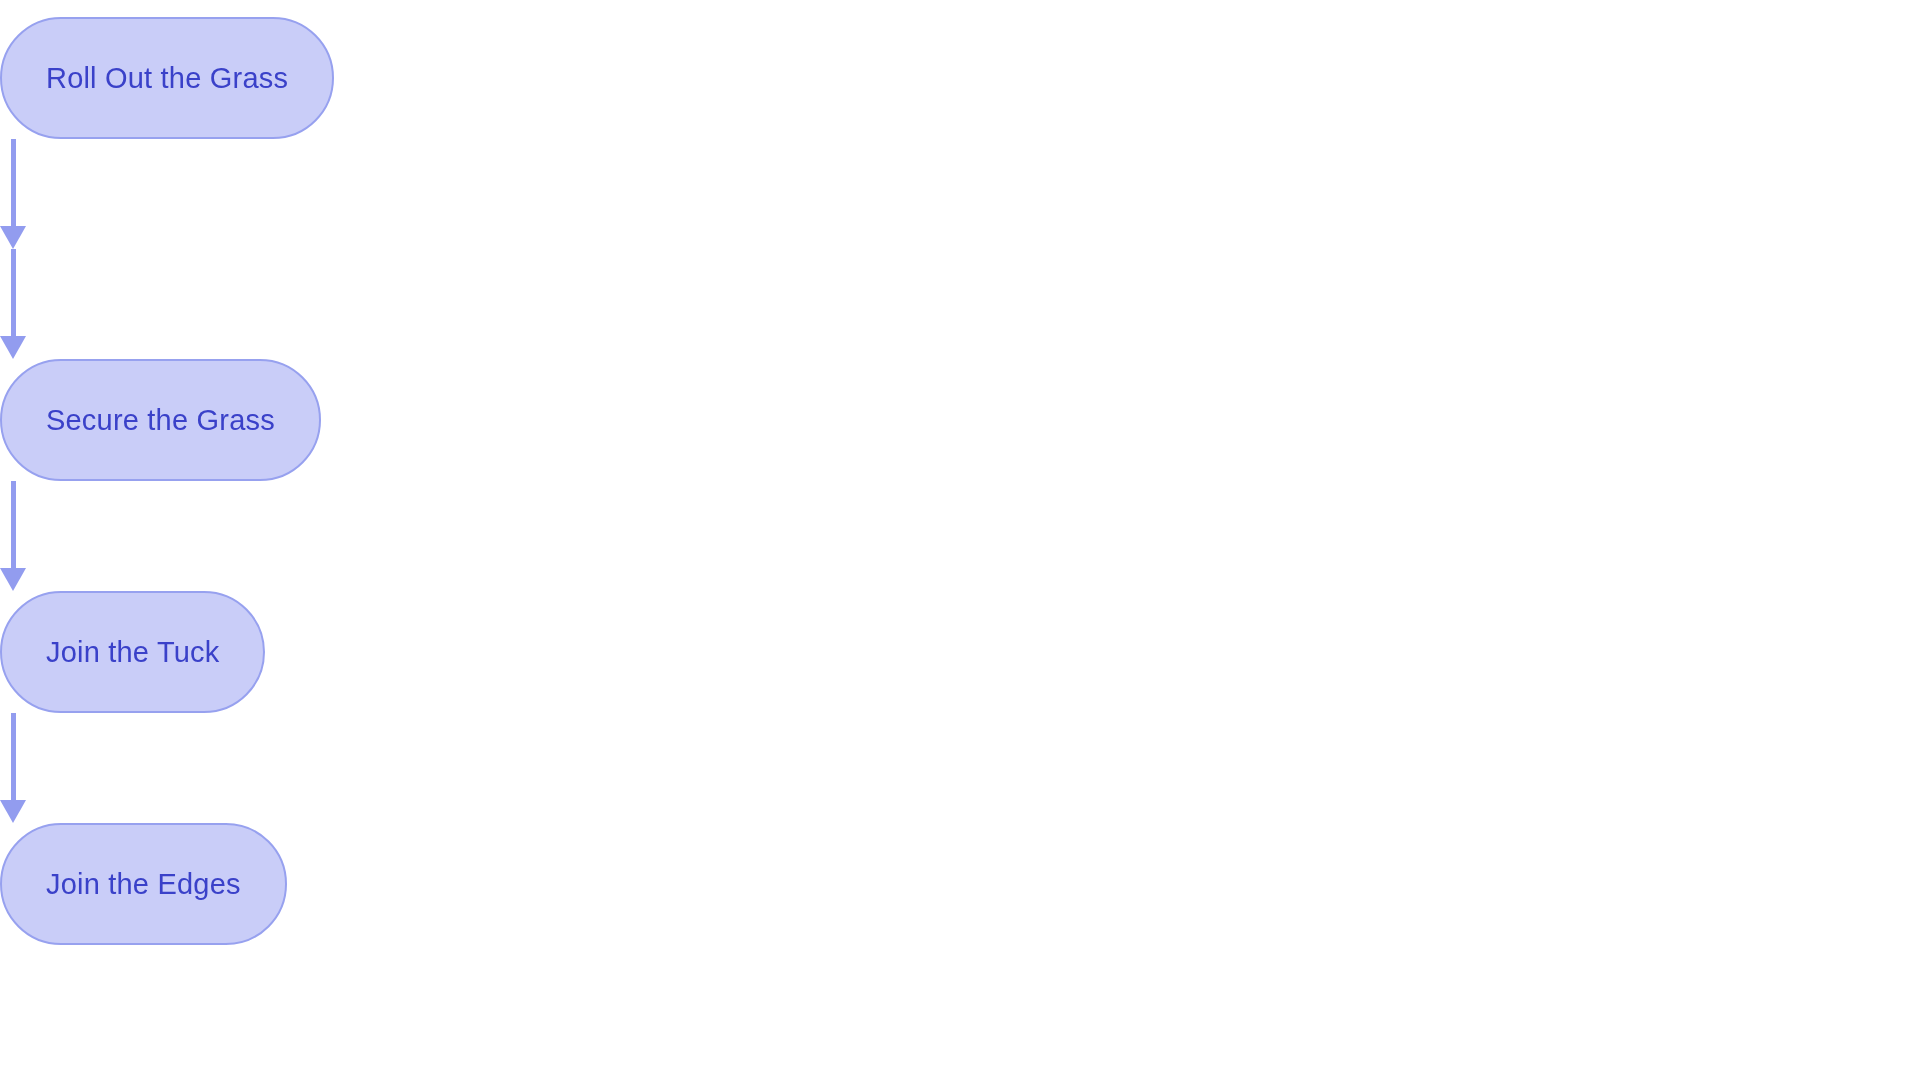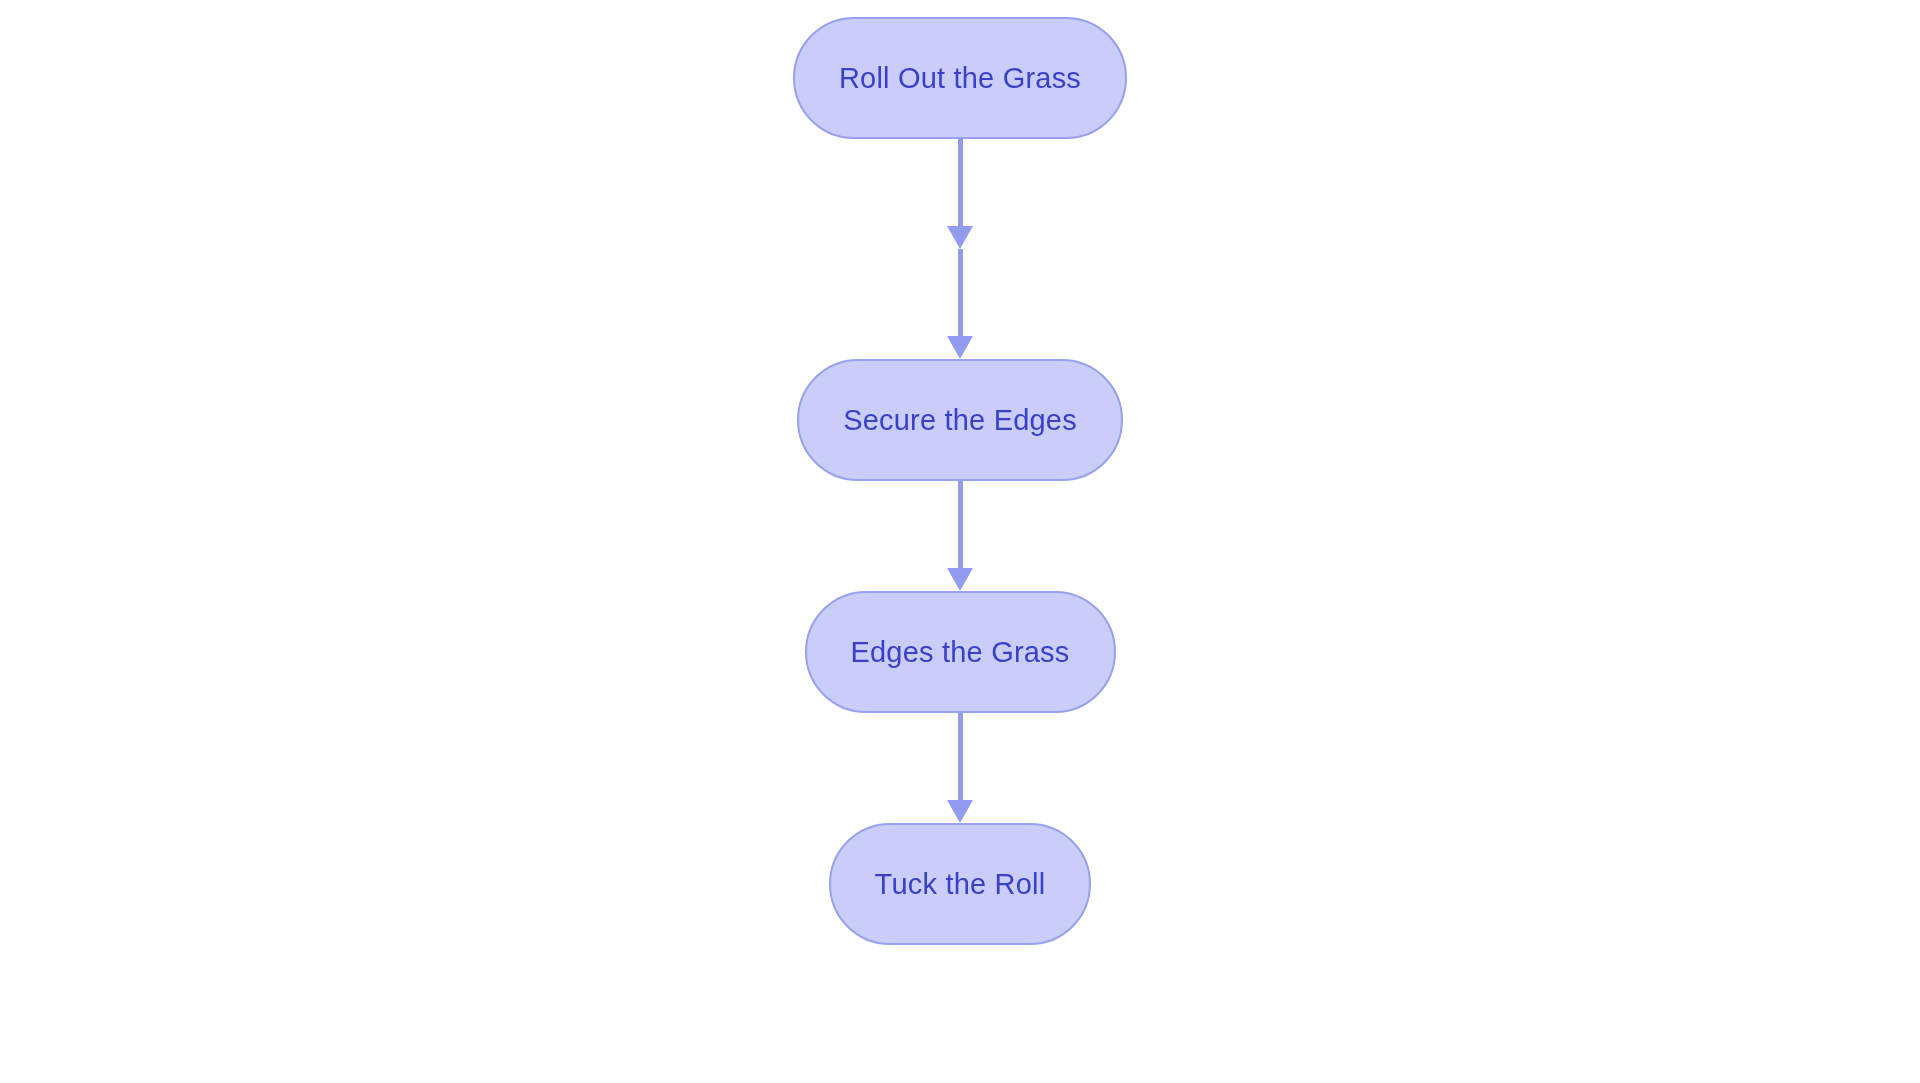--- a/index.html
+++ b/index.html
@@ -10,21 +10,21 @@
     background: var(--bg, #ffffff);
     font-family: "Liberation Sans", sans-serif;
     overflow: hidden;
   }
 
   .canvas {
     width: 100%;
     height: 100%;
     display: flex;
     flex-direction: column;
-    align-items: center;
+    align-items: flex-start;
     padding-top: 17px;
   }
 
   .node {
     height: 122px;
     min-width: 220px;
     padding: 0 44px;
     display: flex;
     align-items: center;
     justify-content: center;
@@ -73,29 +73,29 @@
     <div class="shaft"></div>
     <div class="head"></div>
   </div>
 
 
   <div class="arrow">
     <div class="shaft"></div>
     <div class="head"></div>
   </div>
 
-  <div class="node">Secure the Edges</div>
+  <div class="node">Secure the Grass</div>
 
   <div class="arrow">
     <div class="shaft"></div>
     <div class="head"></div>
   </div>
 
-  <div class="node">Edges the Grass</div>
+  <div class="node">Join the Tuck</div>
 
   <div class="arrow">
     <div class="shaft"></div>
     <div class="head"></div>
   </div>
 
-  <div class="node">Tuck the Roll</div>
+  <div class="node">Join the Edges</div>
 
 </div>
 
 </body></html>

